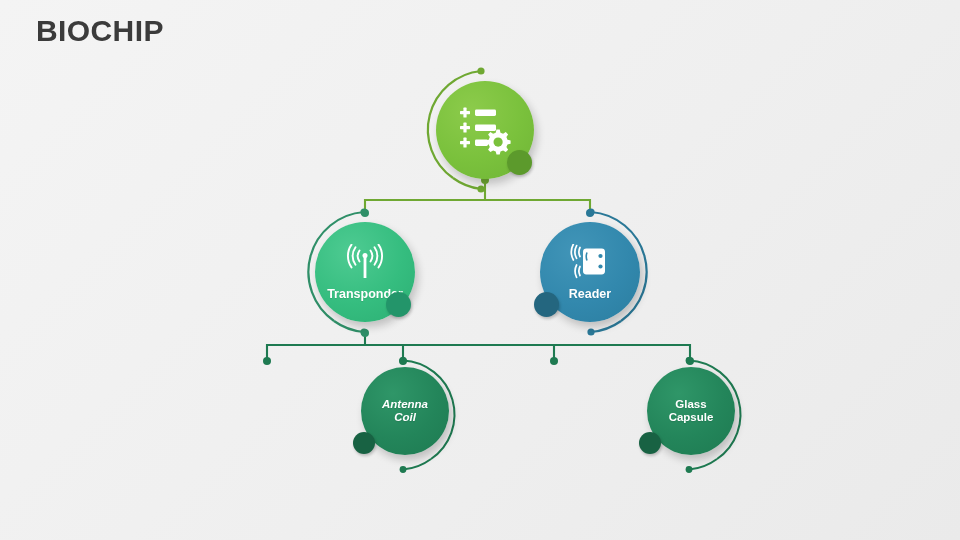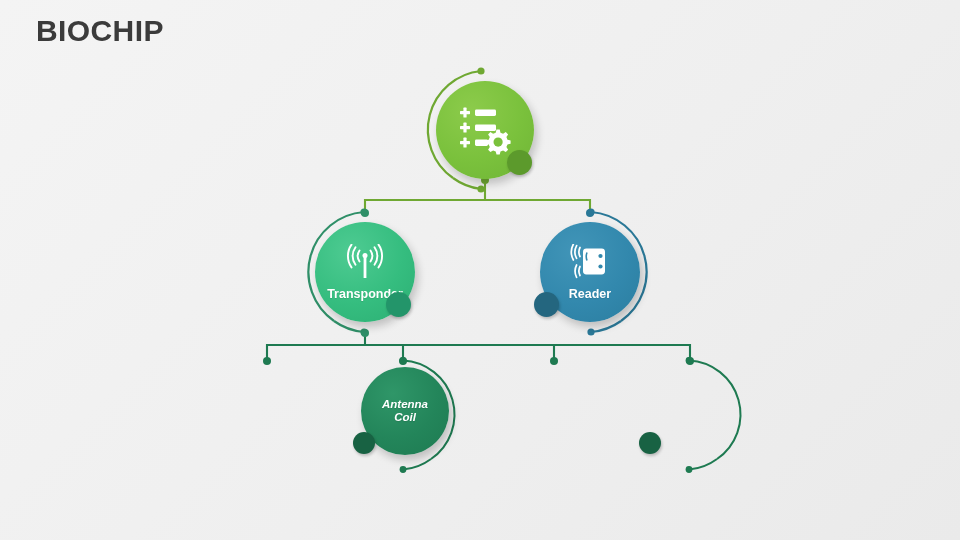--- a/index.html
+++ b/index.html
@@ -262,16 +262,20 @@
   </div>
 
 
   <div class="node node-leaf ball-bl" id="node-glass">
     <svg class="node-ring" viewBox="0 0 110 114">
       <path d="M55,2.5 A54,54 0 0 1 83,101" fill="none" stroke="#1e7a51" stroke-width="2"></path>
       <path d="M83,101 A54,54 0 0 1 55,111.5" fill="none" stroke="#1e7a51" stroke-width="2"></path>
       <circle cx="55" cy="2.5" r="3.4" fill="#1e7a51"></circle>
       <circle cx="55" cy="111.5" r="3.4" fill="#1e7a51"></circle>
     </svg>
+    <div class="node-circle">
+      <div class="node-label">Glass
+Capsule</div>
+    </div>
     <div class="node-ball"></div>
   </div>
 
 </div>
 
 </body></html>

